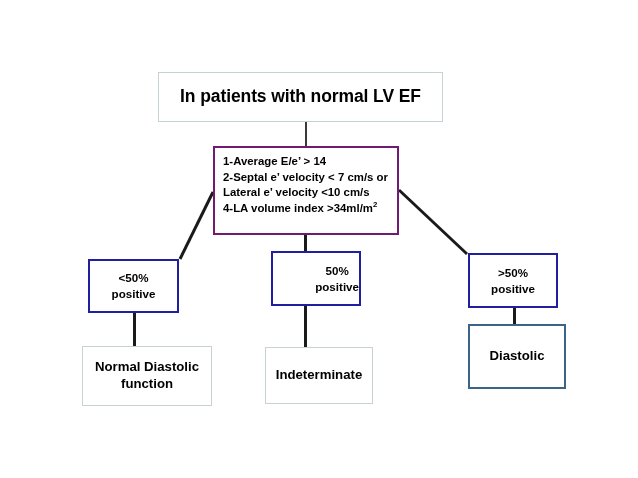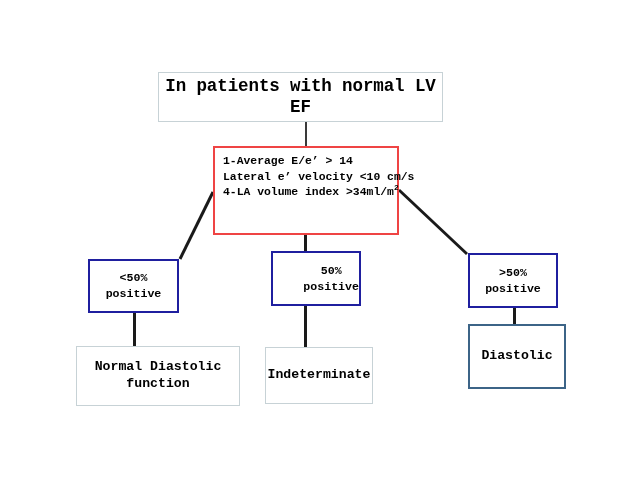--- a/index.html
+++ b/index.html
@@ -6,21 +6,21 @@
     margin: 0;
     padding: 0;
     background: #ffffff;
   }
   #canvas {
     position: relative;
     width: 638px;
     height: 478px;
     background: #ffffff;
     overflow: hidden;
-    font-family: Liberation Mono, monospace;
+    font-family: Liberation Sans, sans-serif;
     -webkit-font-smoothing: antialiased;
   }
 
   
   .box {
     position: absolute;
     box-sizing: border-box;
     background: #ffffff;
     display: flex;
     align-items: center;
@@ -42,21 +42,21 @@
     font-size: 17.5px;
     letter-spacing: -0.1px;
   }
 
   
   #criteria-box {
     left: 213px;
     top: 146px;
     width: 186px;
     height: 89px;
-    border: 2px solid #ef4444;
+    border: 2px solid #701a75;
     display: block;
     text-align: left;
     padding: 6px 0 0 8px;
     font-size: 11.4px;
     font-weight: bold;
     line-height: 1.38;
   }
   #criteria-box .crit-line { white-space: nowrap; }
   #criteria-box sup {
     font-size: 0.68em;
@@ -75,21 +75,21 @@
   #decision-mid    { left: 271px; top: 251px; width: 90px;  height: 55px; justify-content: flex-end; }
   #decision-right  { left: 468px; top: 253px; width: 90px;  height: 55px; align-items: center; }
 
   
   .outcome {
     font-size: 13.2px;
     font-weight: bold;
     line-height: 1.27;
   }
   #outcome-left {
-    left: 76px; top: 346px; width: 164px; height: 60px;
+    left: 82px; top: 346px; width: 130px; height: 60px;
     border: 1px solid #c7d2d6;
   }
   #outcome-mid {
     left: 265px; top: 347px; width: 108px; height: 57px;
     border: 1px solid #c7d2d6;
   }
   #outcome-right {
     left: 468px; top: 324px; width: 98px; height: 65px;
     border: 2px solid #3c6487;
   }
@@ -138,20 +138,21 @@
   <div class="conn" id="conn-mid-low"></div>
   <div class="conn" id="conn-left-low"></div>
   <div class="conn" id="conn-right-low"></div>
 
   <div class="box" id="title-box">
     <span>In patients with normal LV EF</span>
   </div>
 
   <div class="box" id="criteria-box">
     <div class="crit-line">1-Average E/e’ &gt; 14</div>
+    <div class="crit-line">2-Septal e’ velocity &lt; 7 cm/s or</div>
     <div class="crit-line">Lateral e’ velocity &lt;10 cm/s</div>
     <div class="crit-line"><span>4-LA volume index &gt;34ml/m</span><sup>2</sup></div>
   </div>
 
   <div class="box decision" id="decision-left">
     <div>
       <div>&lt;50%</div>
       <div>positive</div>
     </div>
   </div>

